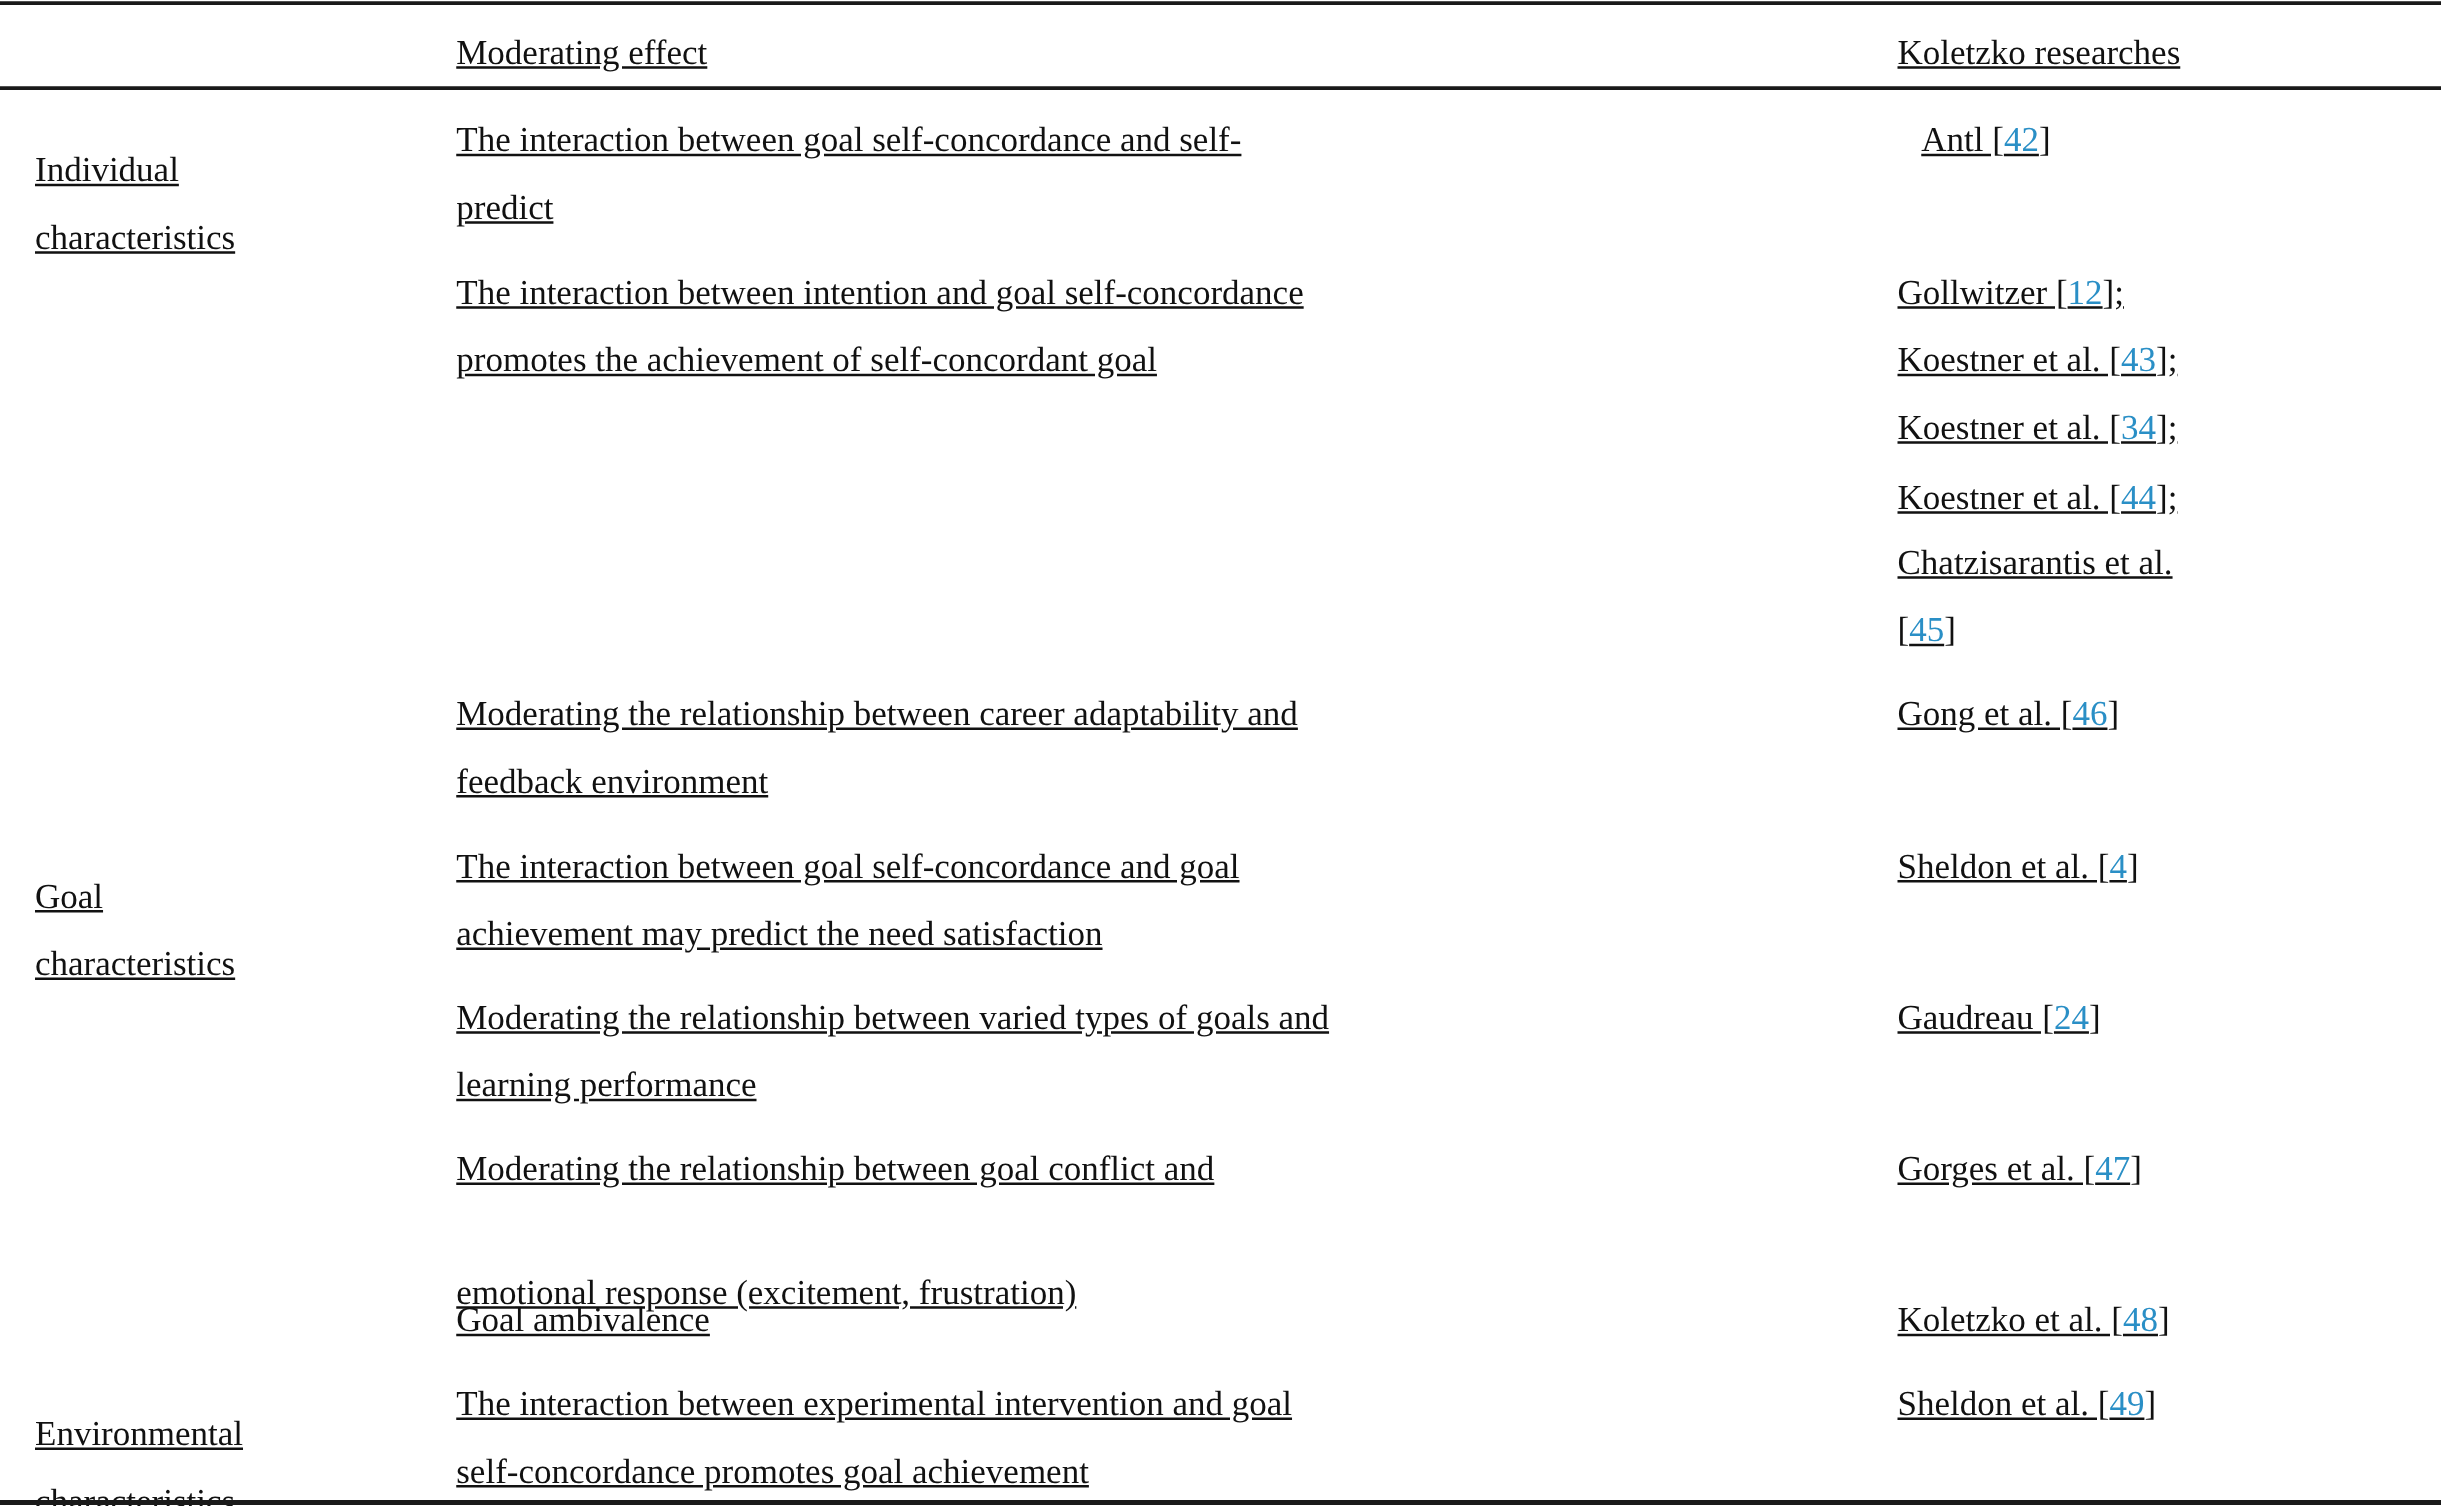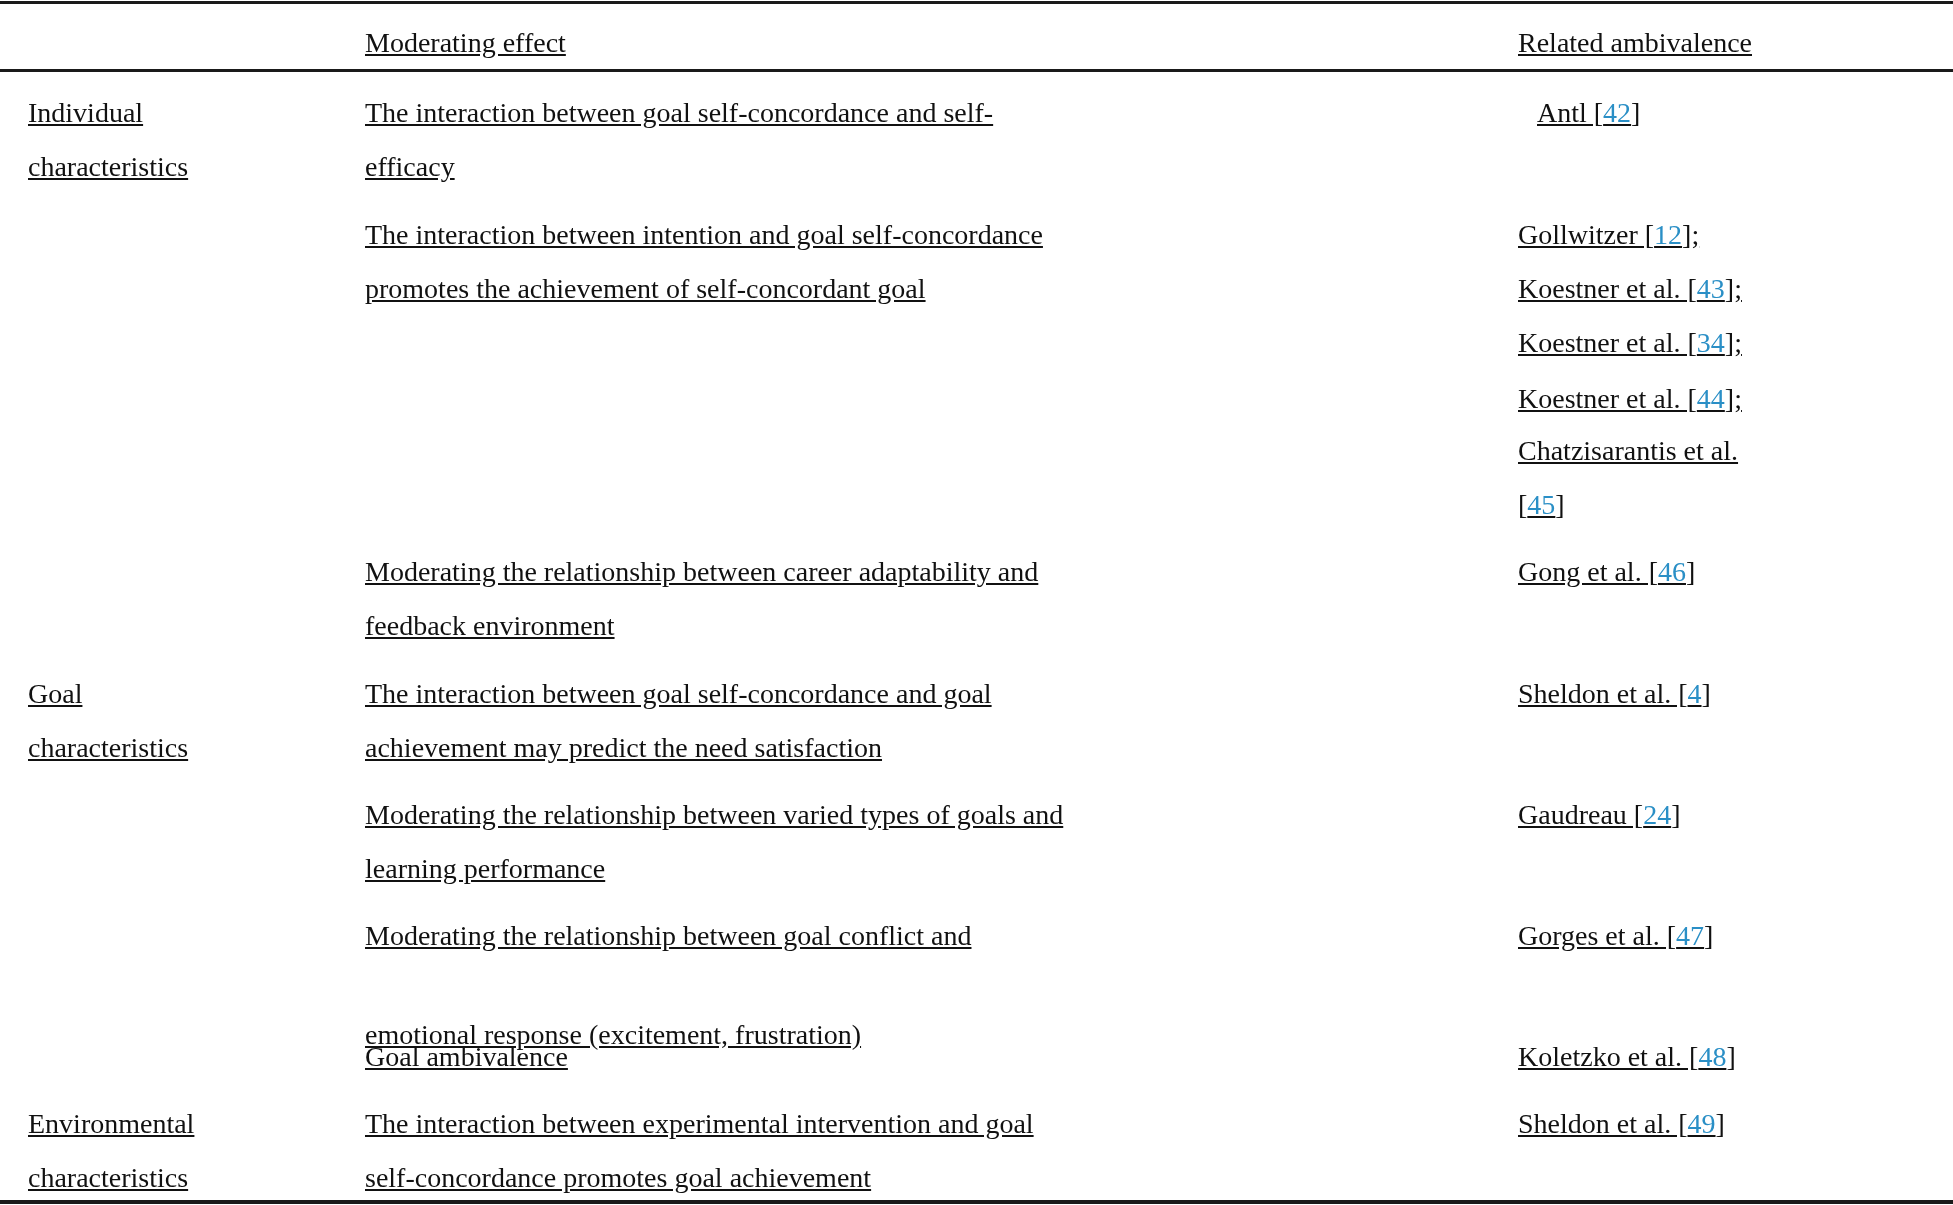--- a/index.html
+++ b/index.html
@@ -3,38 +3,38 @@
 <meta charset="utf-8">
 <style>
   html, body { margin:0; padding:0; background:#ffffff; }
   body { width:1953px; height:1205px; overflow:hidden; position:relative;
          font-family:"Liberation Serif", "DejaVu Serif", serif; color:#111111; }
   .rule { position:absolute; left:0; width:1953px; background:#1a1a1a; }
   .rule-top { top:1px; height:3px; }
   .rule-head { top:69px; height:3px; }
   .rule-bottom { top:1200px; height:4px; }
   .cell { position:absolute; font-size:28px; line-height:54px; white-space:nowrap;text-decoration:underline; }
-  .c1 { left:28px; }
+  .c1 { left:28px;margin-top:24px; }
   .c2 { left:365px; }
   .c3 { left:1518px; }
   .ref { color:#2a8fc6; }
 </style>
 </head>
 <body>
 
 <div class="rule rule-top"></div>
 <div class="cell c2" style="top:16px">Moderating effect</div>
-<div class="cell c3" style="top:16px">Related ambivalence</div>
+<div class="cell c3" style="top:16px">Koletzko researches</div>
 <div class="rule rule-head"></div>
 
 <div id="rows">
     <div class="cell c1" style="top: 86px;">Individual</div>
     <div class="cell c1" style="top: 140px;">characteristics</div>
     <div class="cell c2" style="top: 86px;">The interaction between goal self-concordance and self-</div>
-    <div class="cell c2" style="top: 140px;">efficacy</div>
+    <div class="cell c2" style="top: 140px;">predict</div>
     <div class="cell c3" style="top: 86px; margin-left: 19px;"><span>Antl [</span><span class="ref">42</span><span>]</span></div>
     <div class="cell c2" style="top: 208px;">The interaction between intention and goal self-concordance</div>
     <div class="cell c2" style="top: 262px;">promotes the achievement of self-concordant goal</div>
     <div class="cell c3" style="top: 208px;"><span>Gollwitzer [</span><span class="ref">12</span><span>];</span></div>
     <div class="cell c3" style="top: 262px;"><span>Koestner et al. [</span><span class="ref">43</span><span>];</span></div>
     <div class="cell c3" style="top: 316px;"><span>Koestner et al. [</span><span class="ref">34</span><span>];</span></div>
     <div class="cell c3" style="top: 372px;"><span>Koestner et al. [</span><span class="ref">44</span><span>];</span></div>
     <div class="cell c3" style="top: 424px;"><span>Chatzisarantis et al.</span></div>
     <div class="cell c3" style="top: 478px;"><span>[</span><span class="ref">45</span><span>]</span></div>
     <div class="cell c2" style="top: 545px;">Moderating the relationship between career adaptability and</div>

